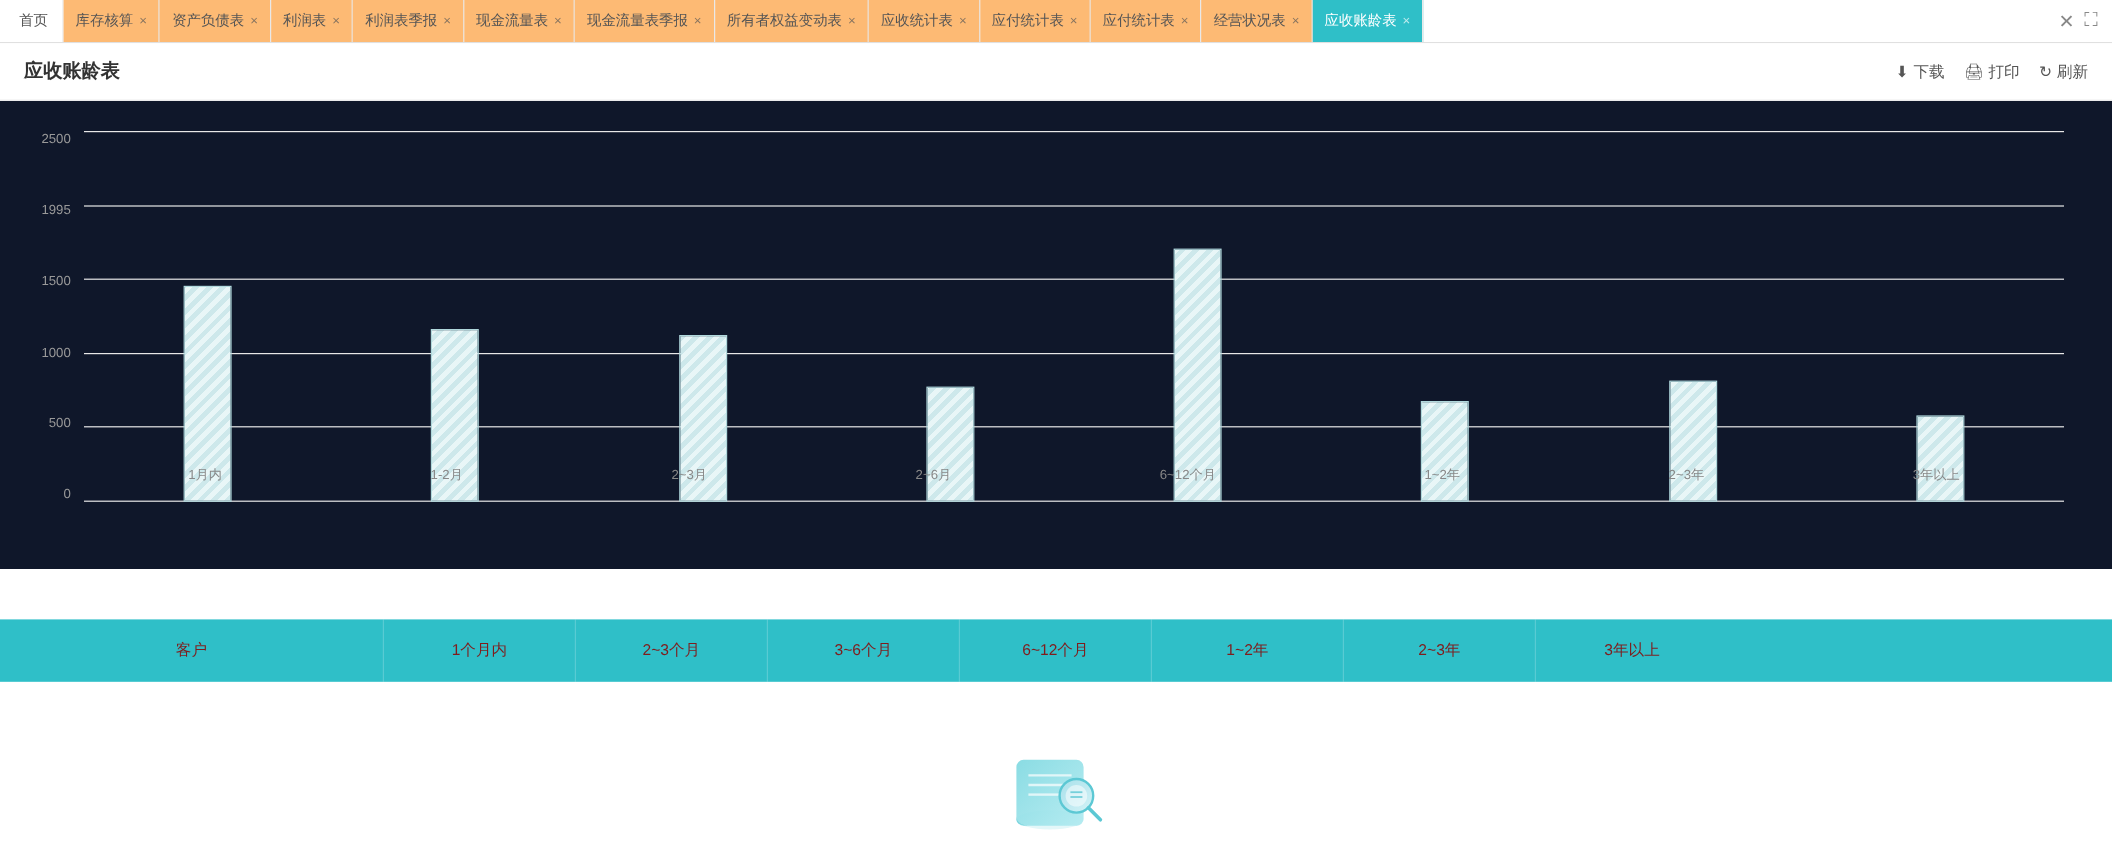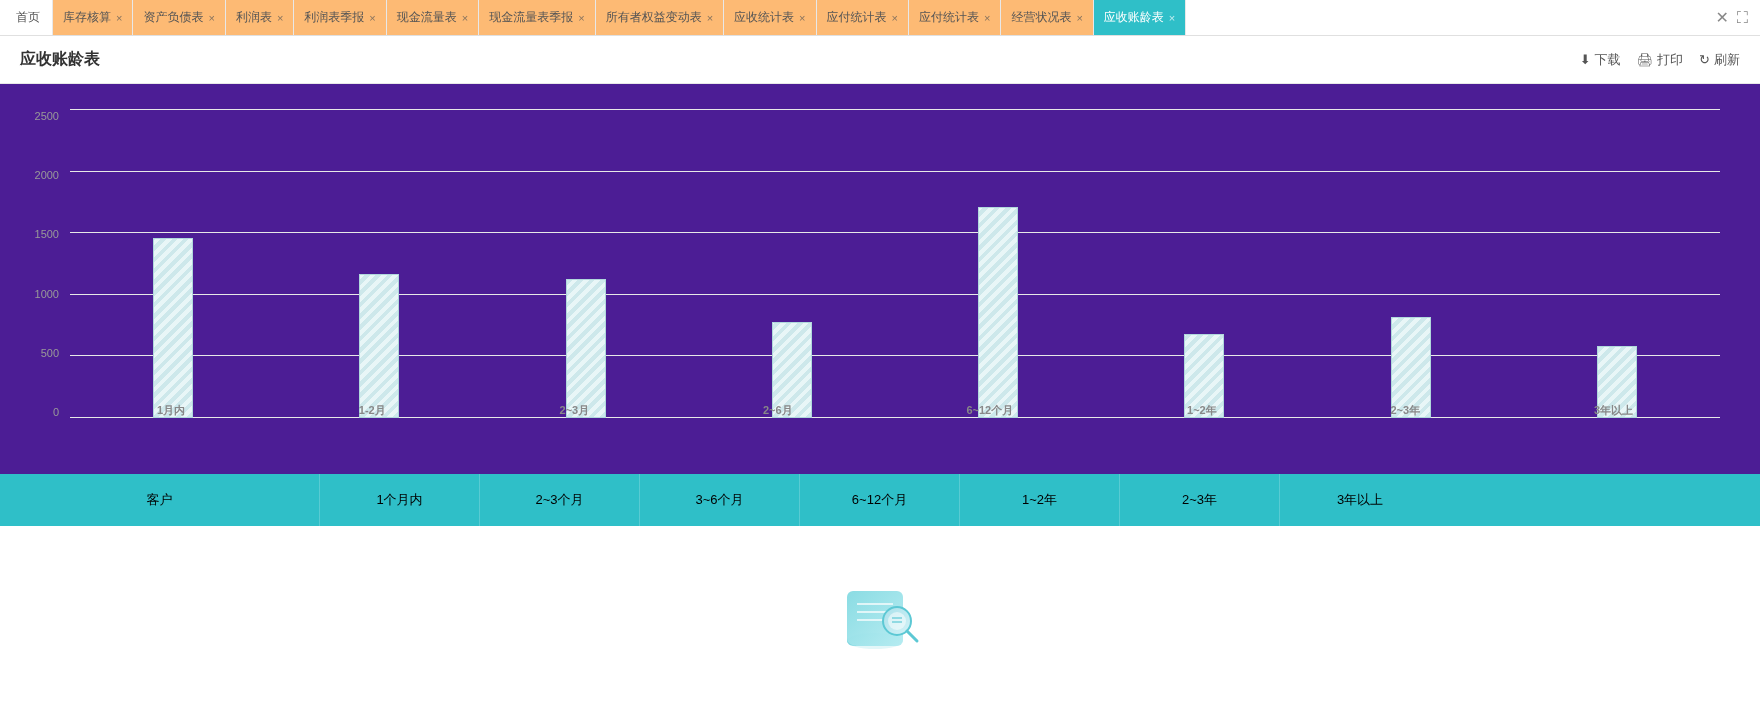--- a/index.html
+++ b/index.html
@@ -95,39 +95,40 @@
     .main-content {
       background: #fff;
       margin: 0;
       height: calc(720px - 36px - 48px);
       overflow-y: auto;
     }
 
     
     .chart-area {
       padding: 16px 20px;
-      background: #4c1d95;
+      background: #0f172a;
       height: 390px;
       position: relative;
     }
 
     .chart-container {
       width: 100%;
       height: 100%;
       position: relative;
     }
 
     
     .table-header {
       display: grid;
       grid-template-columns: 2fr 1fr 1fr 1fr 1fr 1fr 1fr 1fr 1fr 1fr;
       background: #2fbfc8;
-      color: #000000;
+      color: #7f1d1d;
       font-size: 13px;
       height: 52px;
+      margin-top: 42px;
     }
     .th-cell {
       display: flex;
       align-items: center;
       justify-content: center;
       padding: 0 8px;
       text-align: center;
       border-right: 1px solid rgba(255,255,255,0.2);
     }
     .th-cell:last-child { border-right: none; }
@@ -205,22 +206,21 @@
 
     
     .x-axis {
       position: absolute;
       bottom: 0;
       left: 0;
       right: 0;
       height: 30px;
       display: flex;
       justify-content: space-around;
-      align-items: flex-end;
-      font-weight: bold;
+      align-items: flex-start;
     }
     .x-label {
       font-size: 11px;
       color: #888;
     }
   </style>
 </head>
 <body>
 
 <div class="tab-bar">
@@ -301,21 +301,21 @@
   </div>
 </div>
 
 <div class="main-content">
 
   <div class="chart-area">
     <div class="chart-container">
 
       <div class="y-axis">
         <span class="y-label">2500</span>
-        <span class="y-label">2000</span>
+        <span class="y-label">1995</span>
         <span class="y-label">1500</span>
         <span class="y-label">1000</span>
         <span class="y-label">500</span>
         <span class="y-label">0</span>
       </div>
 
       <div class="chart-inner">
 
         <div class="grid-lines">
           <div class="grid-line" style="bottom: 100%;"></div>

